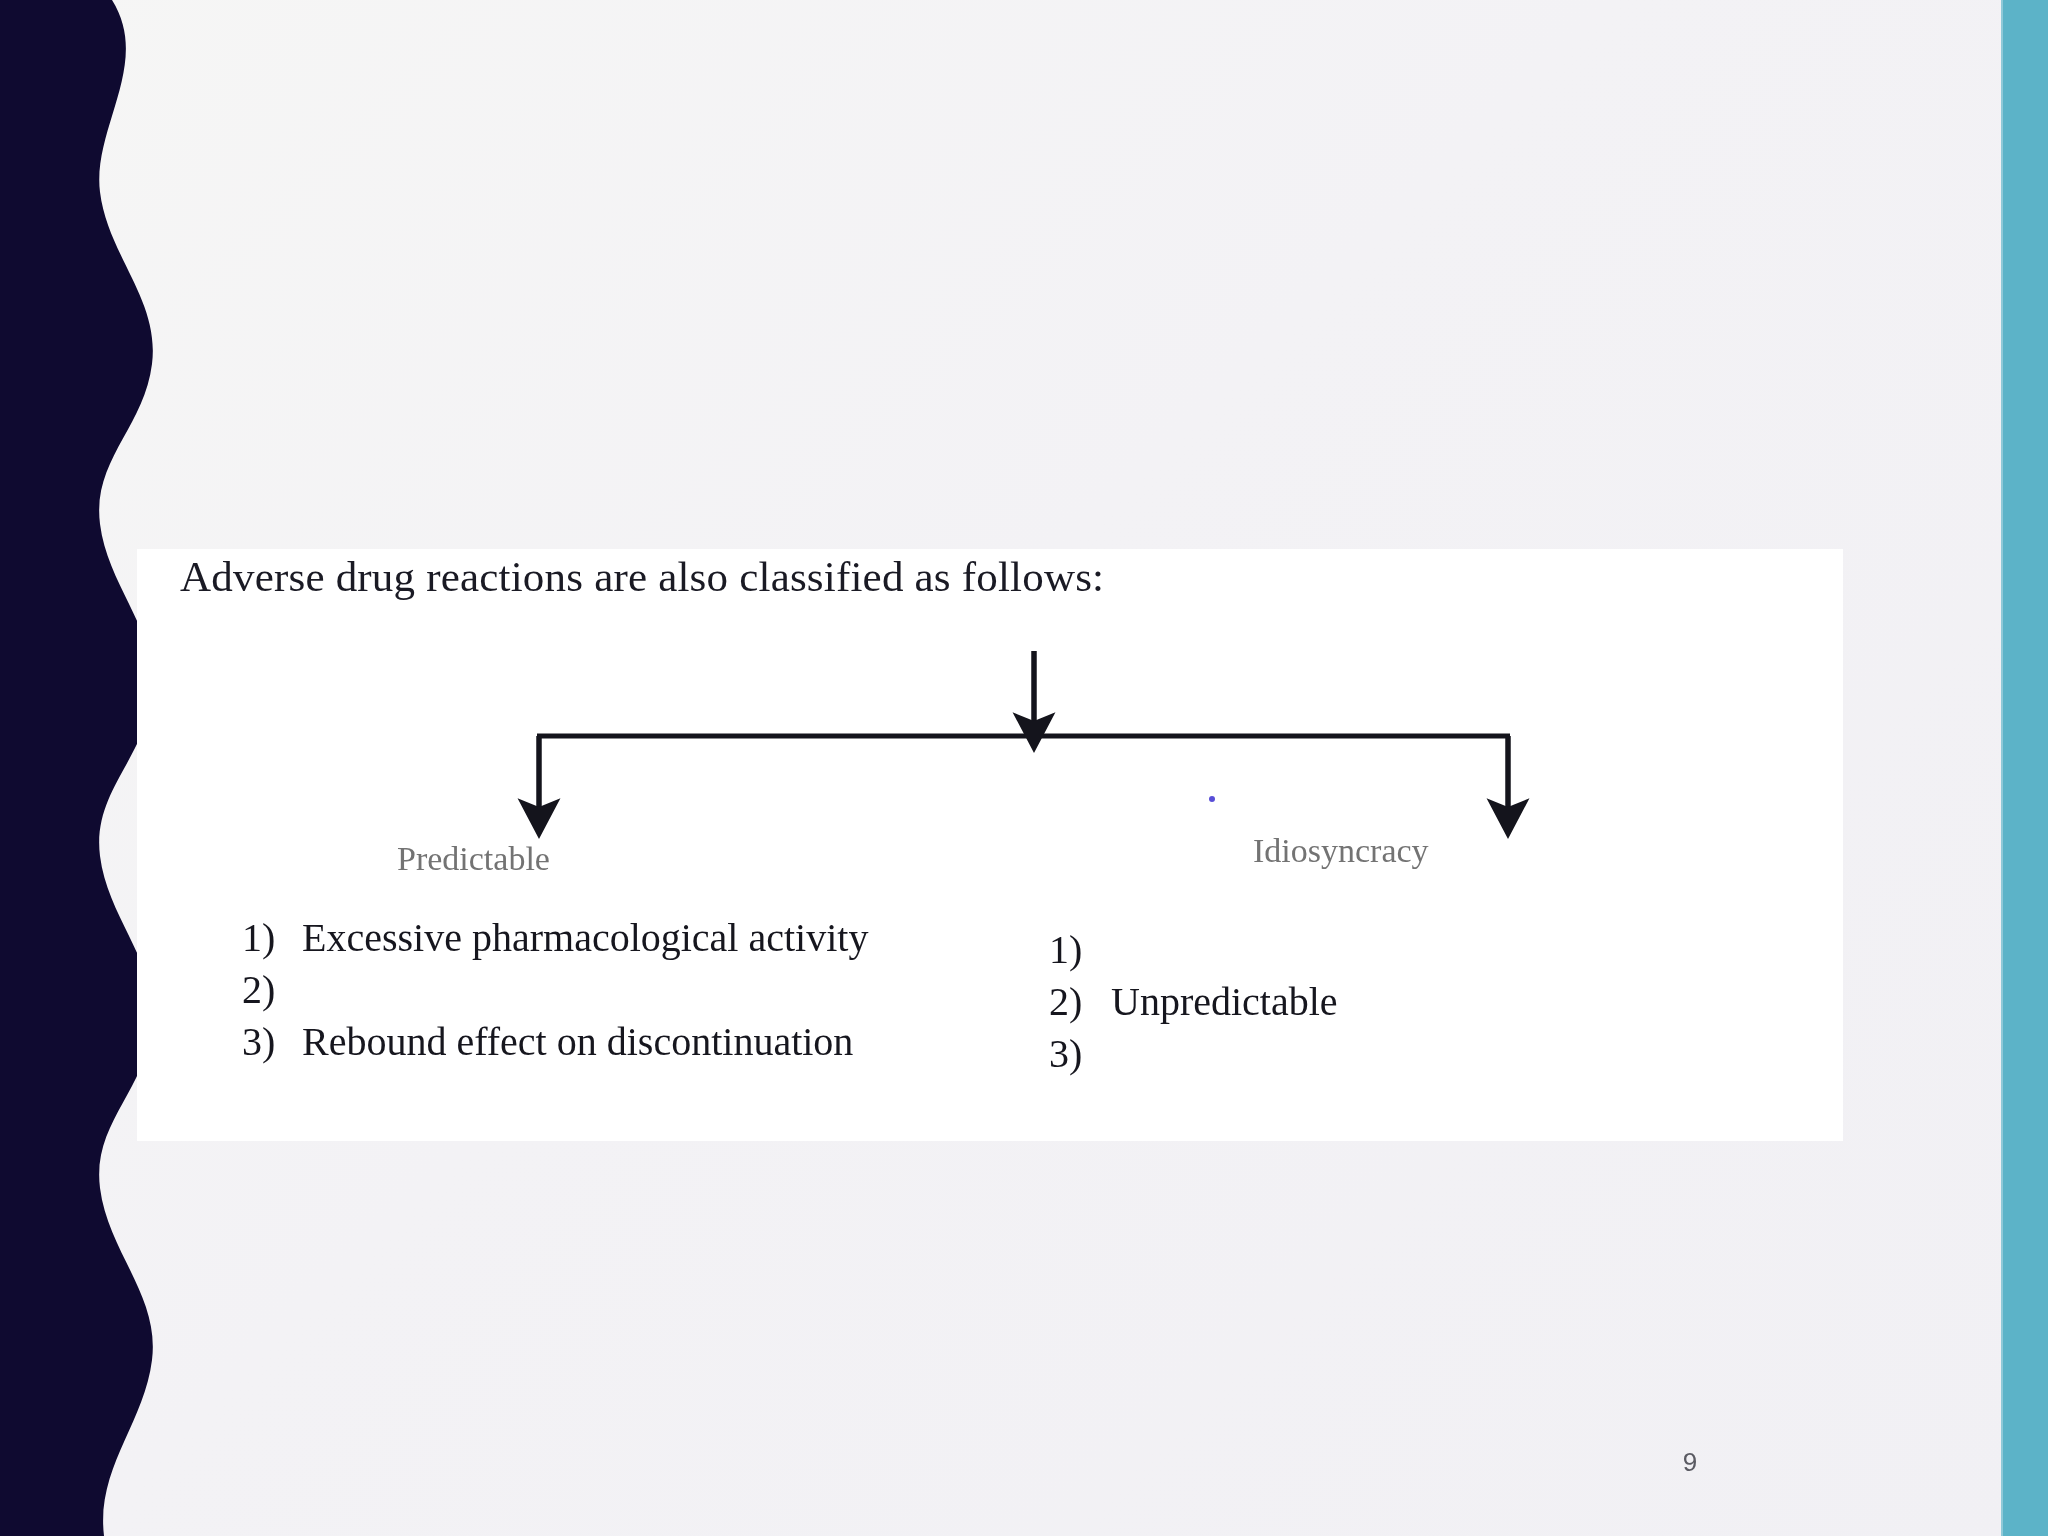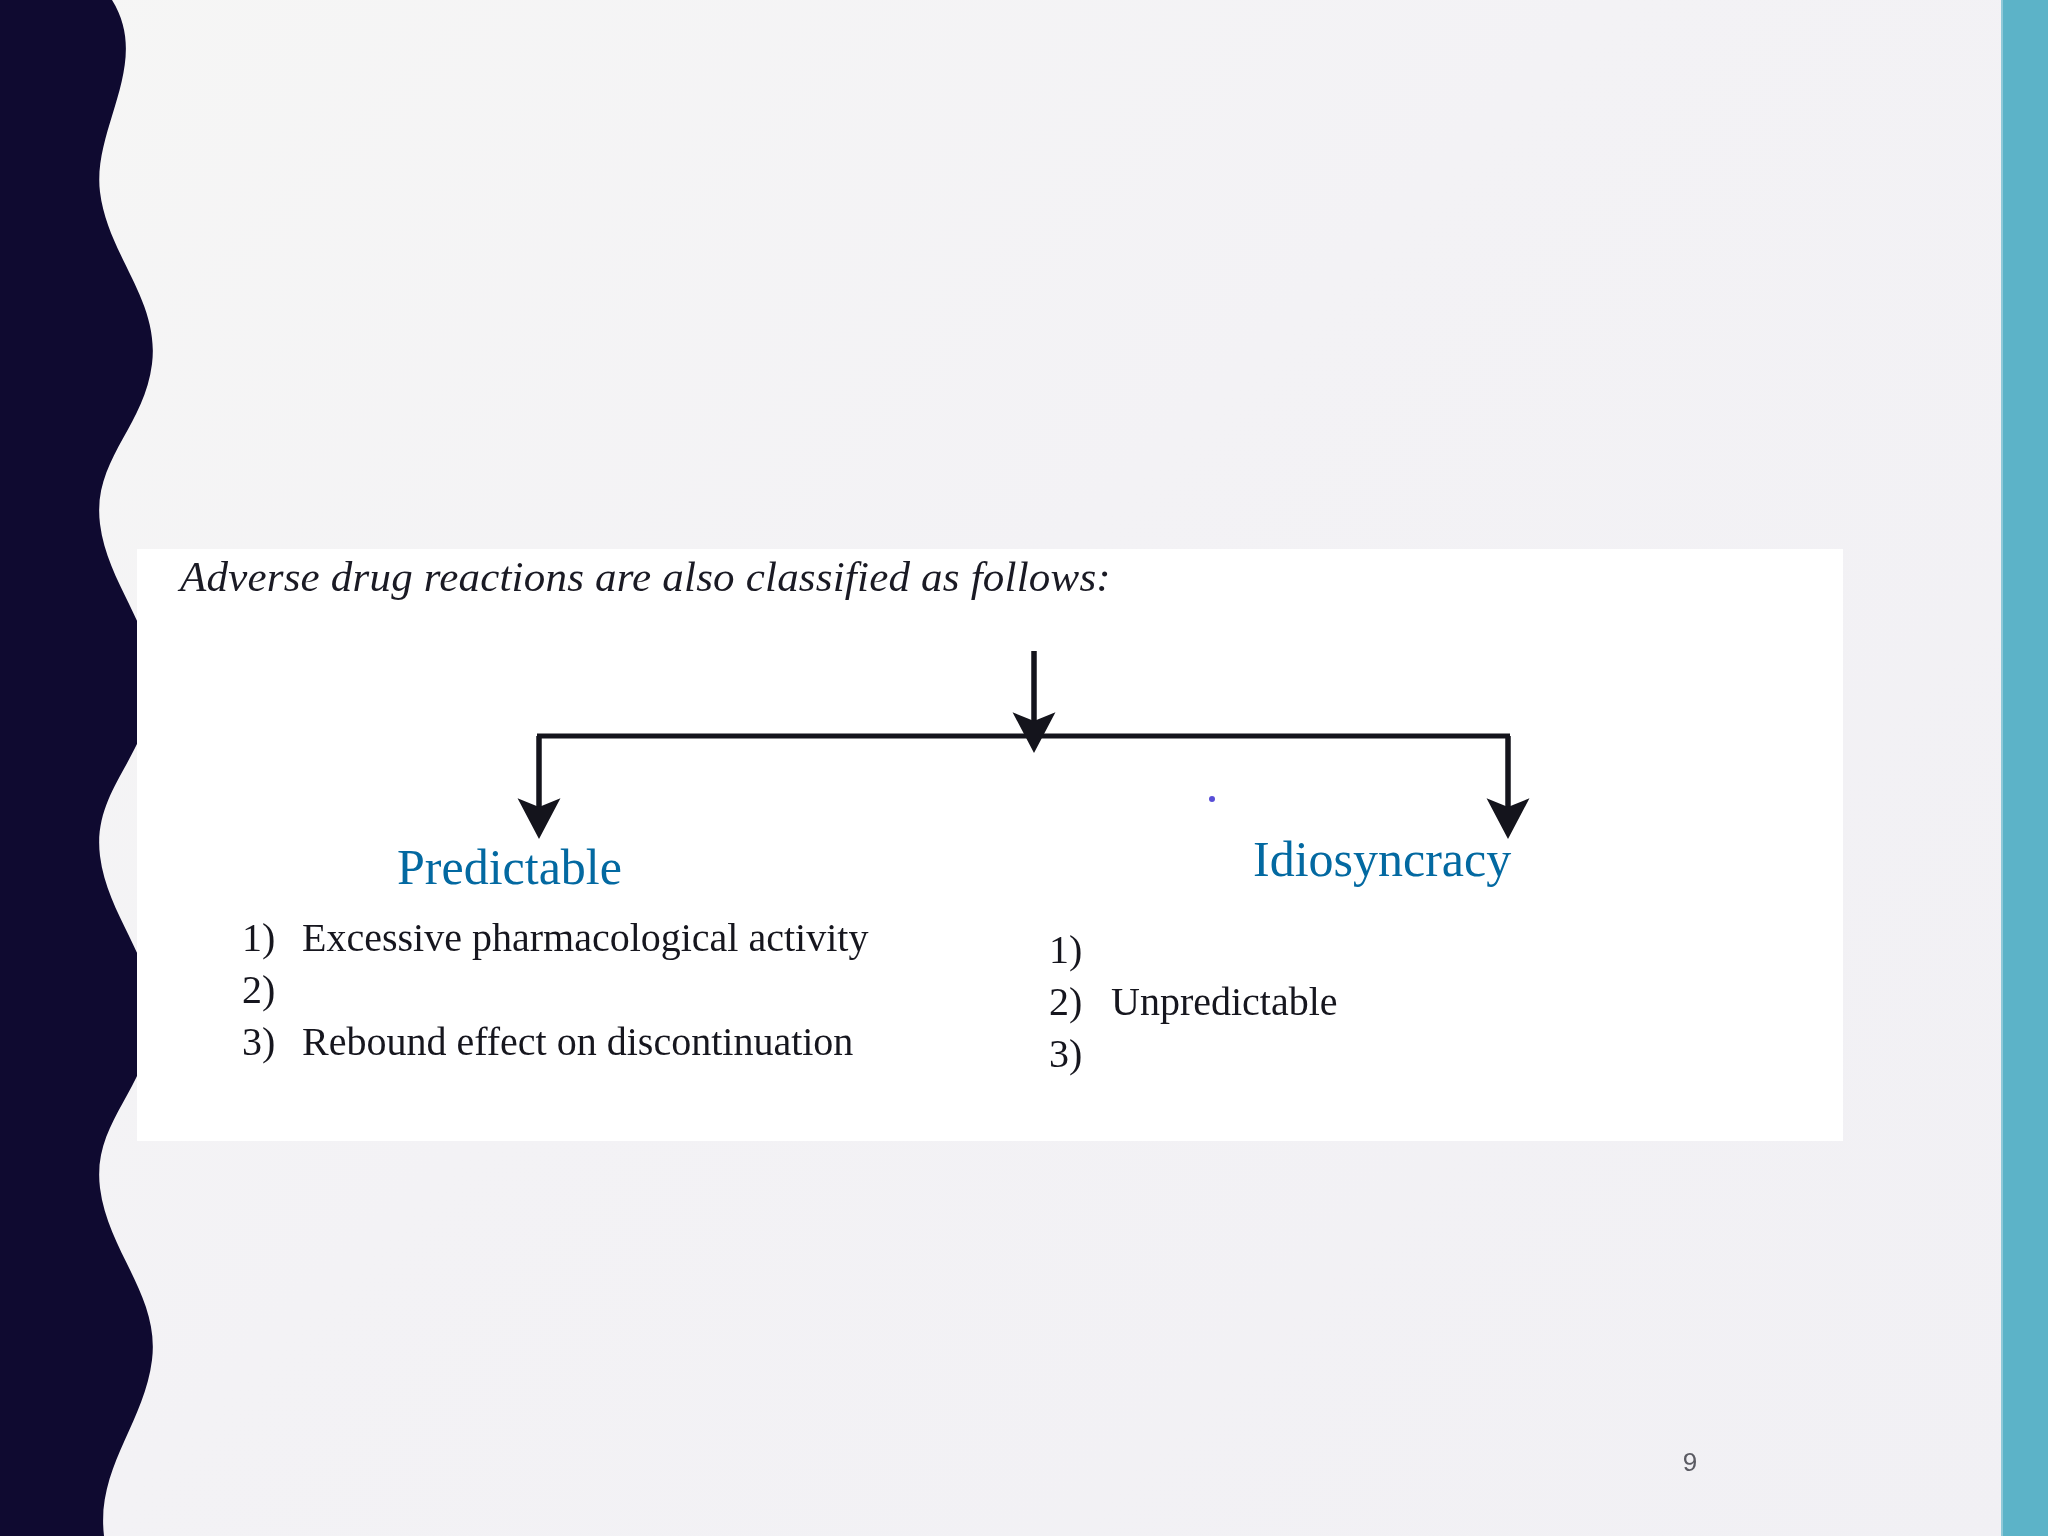--- a/index.html
+++ b/index.html
@@ -75,21 +75,20 @@
 
   .lead-line {
     position: absolute;
     left: 43px;
     top: 5px;
     font-size: 43px;
     line-height: 1.05;
     letter-spacing: 0.2px;
     white-space: nowrap;
     color: #1a1a24;
-    font-style: italic;
   }
 
   .root-label {
     position: absolute;
     left: 0;
     top: 57px;
     width: 1706px;
     text-align: center;
     padding-left: 70px;
     box-sizing: border-box;
@@ -102,23 +101,23 @@
     position: absolute;
     left: 0;
     top: 0;
     width: 1706px;
     height: 592px;
     overflow: visible;
   }
 
   .branch-heading {
     position: absolute;
-    font-size: 50px;
+    font-size: 34px;
     line-height: 1.05;
-    color: #0369a1;
+    color: #737373;
     white-space: nowrap;
   }
   .branch-heading.left  { left: 260px; top: 292px; }
   .branch-heading.right { left: 1116px; top: 284px; }
 
   .list-block {
     position: absolute;
     font-size: 40px;
     line-height: 1.30;
     color: #16161e;

